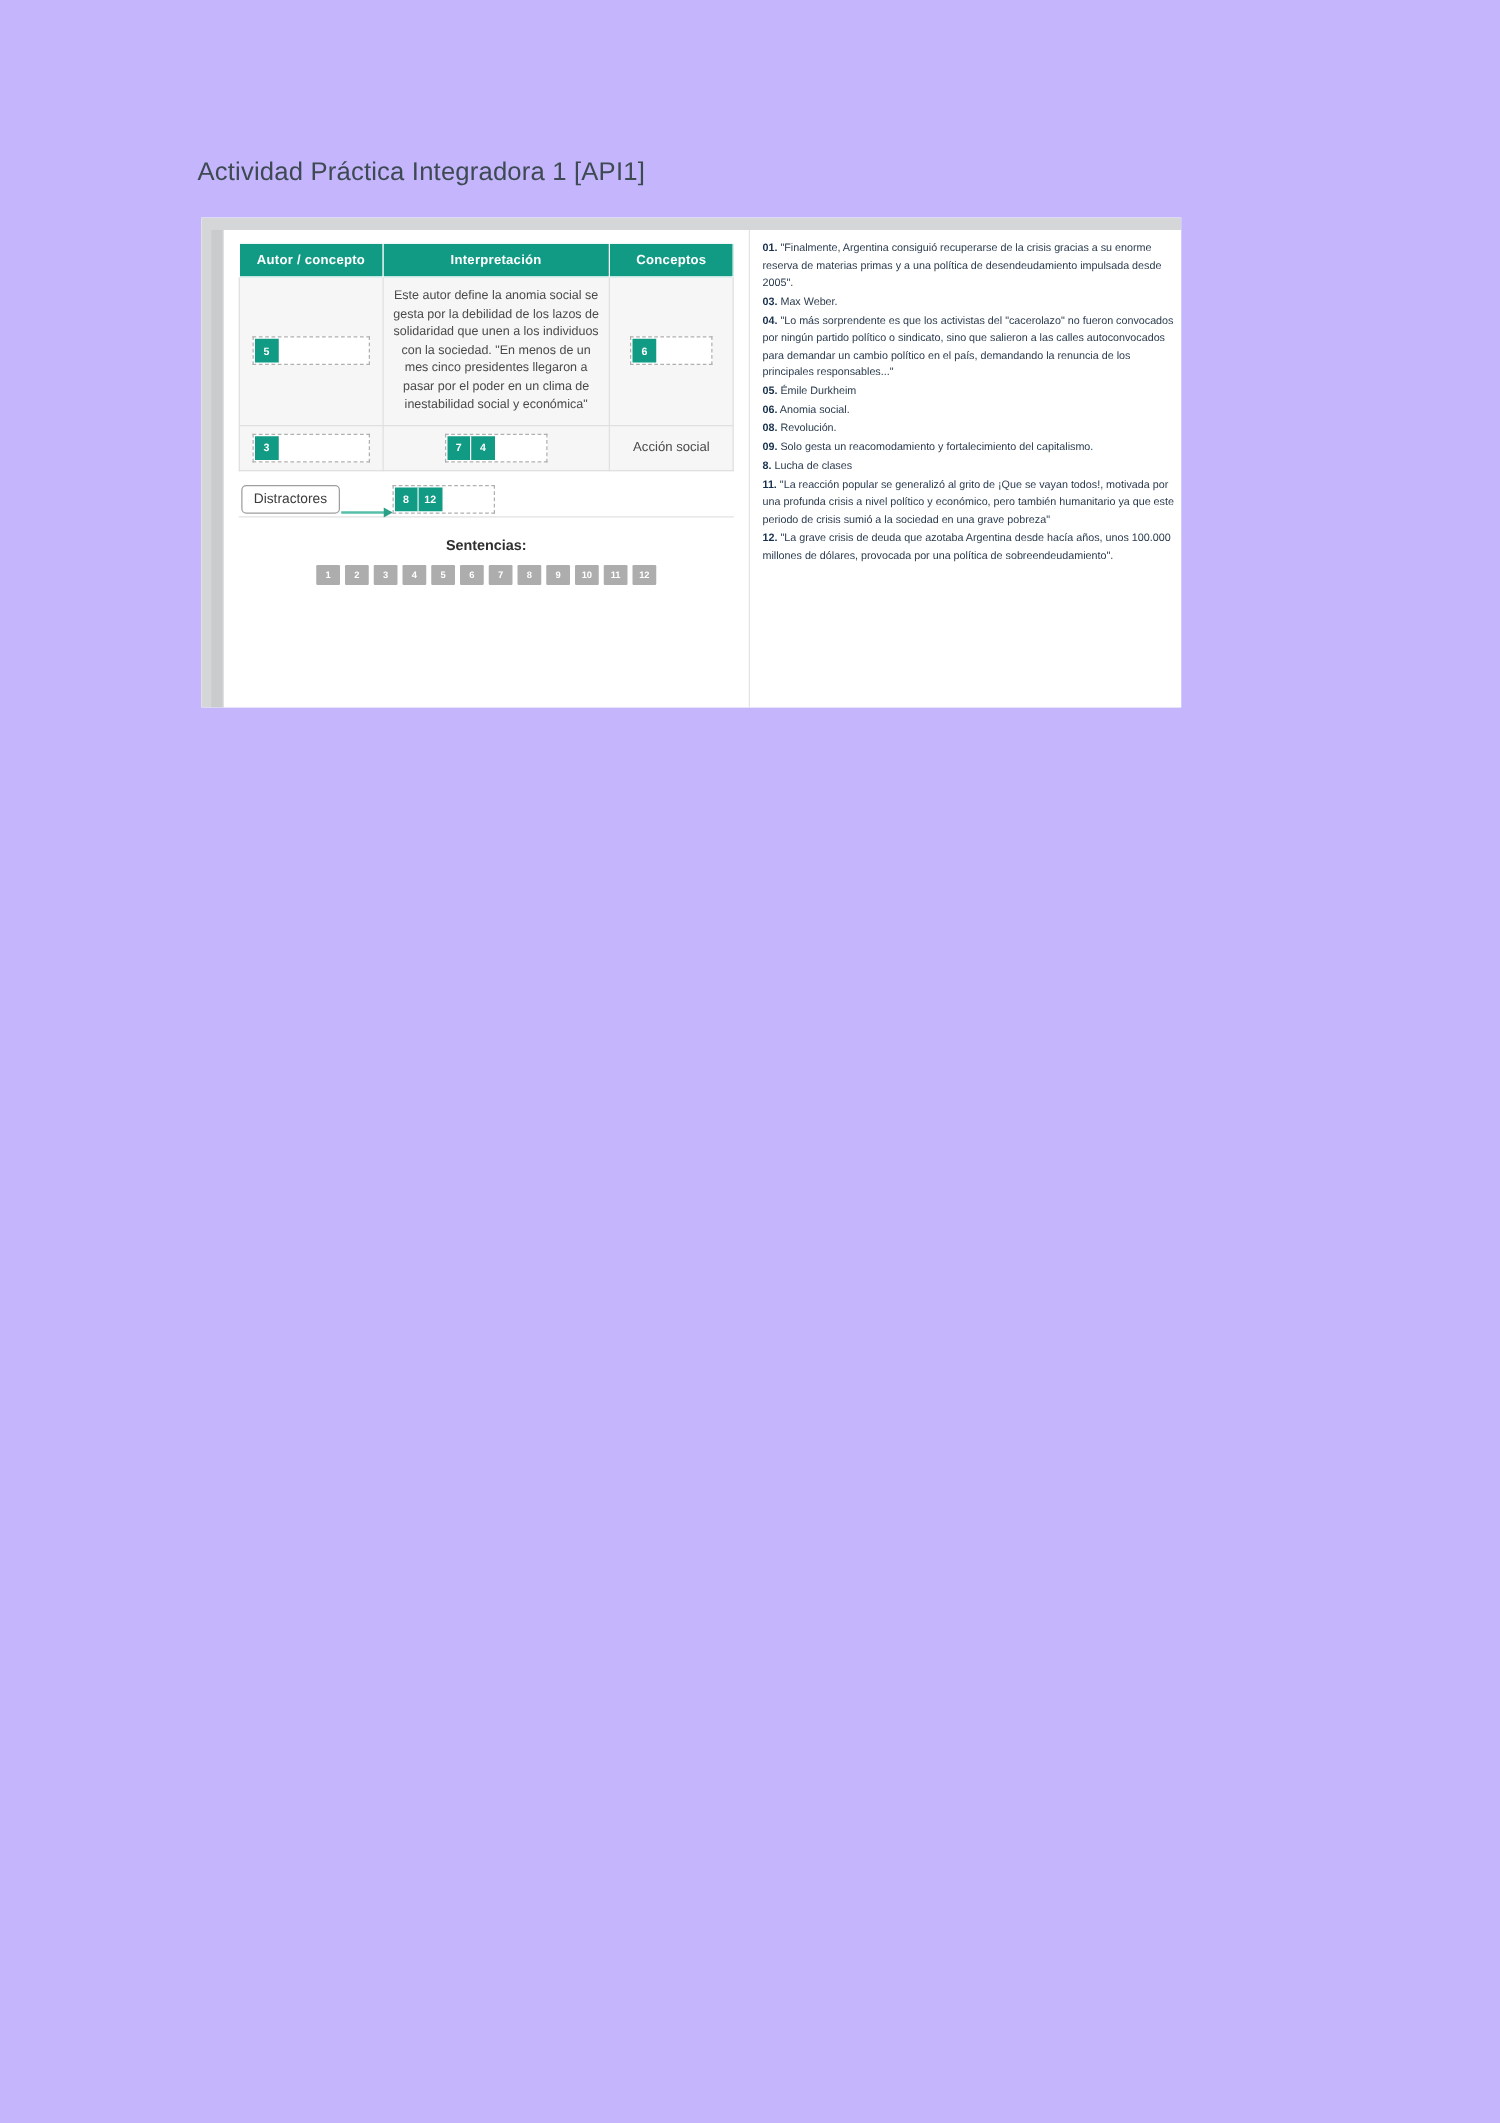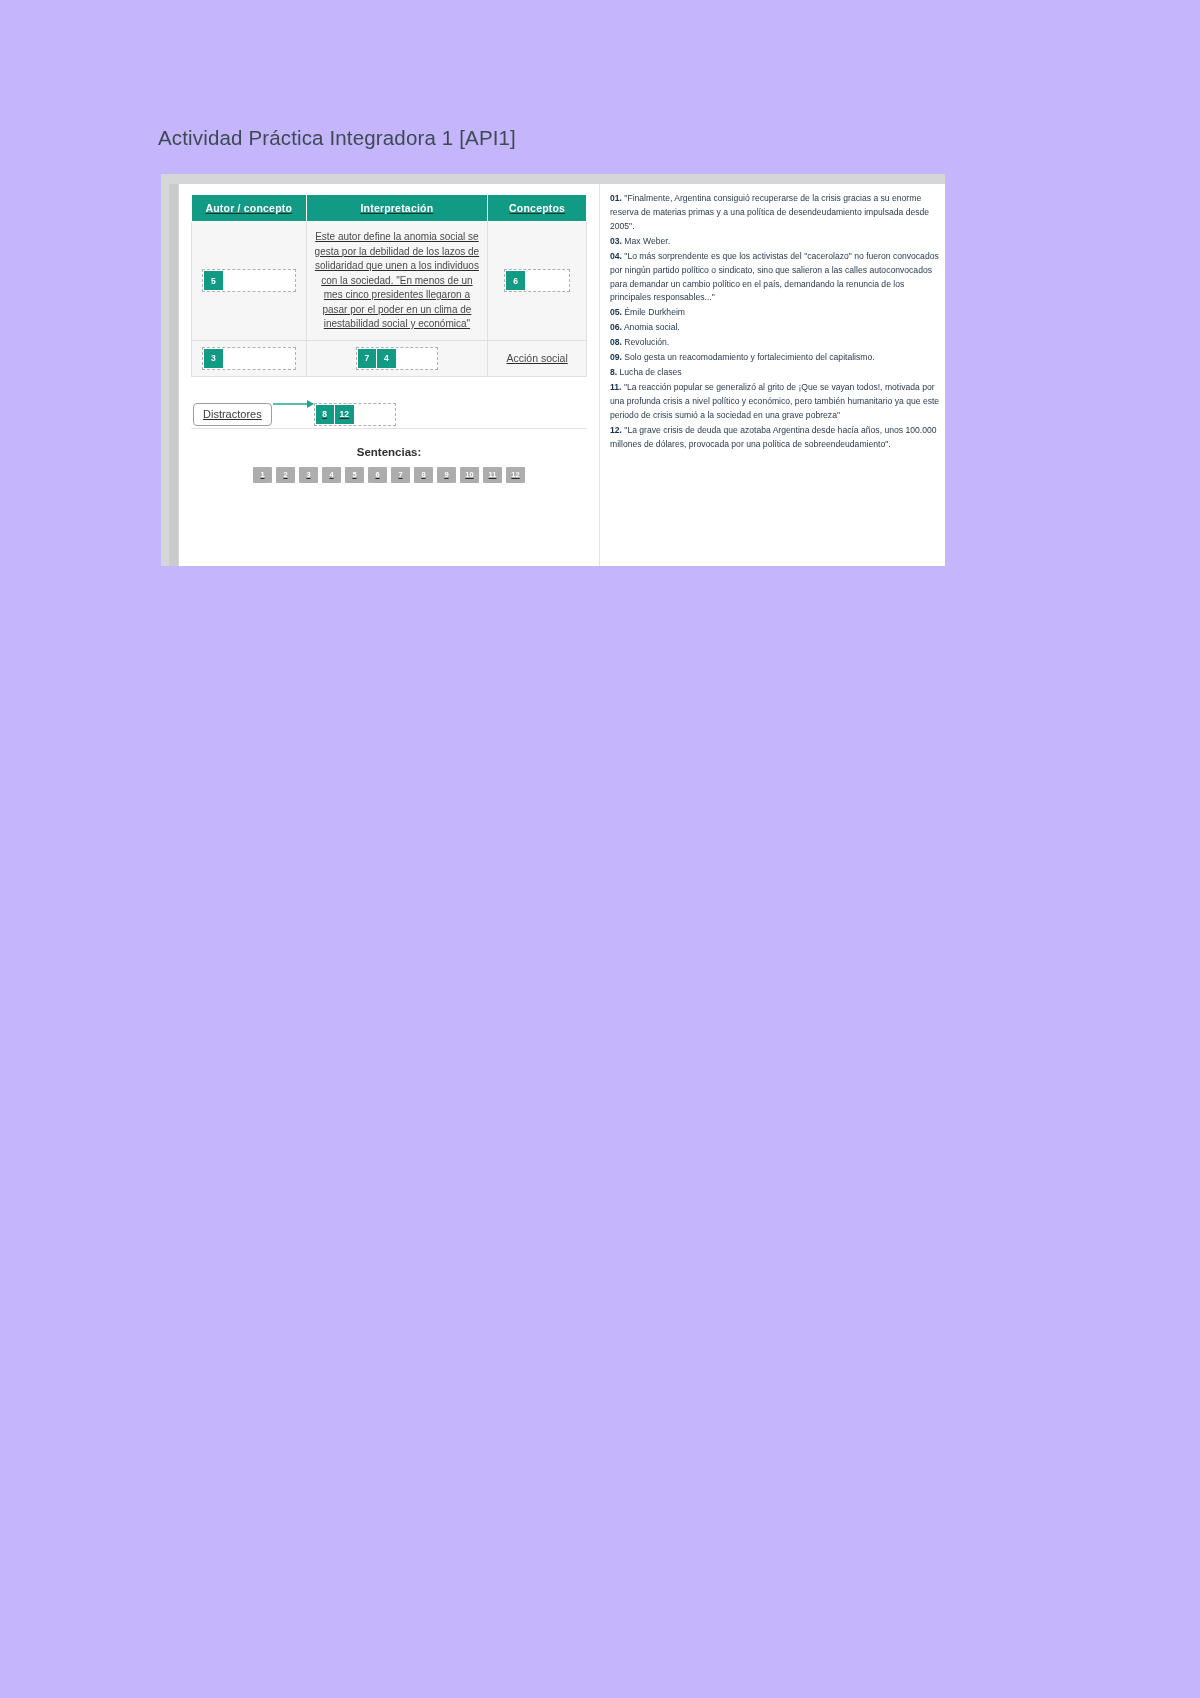--- a/index.html
+++ b/index.html
@@ -80,21 +80,20 @@
     bottom: 0;
     display: flex;
     align-items: flex-start;
   }
 
   .pane-left {
     width: 420px;
     flex: 0 0 420px;
     padding: 10px 12px 0 12px;
     box-sizing: border-box;
-    text-decoration: underline;
   }
 
   .pane-right {
     flex: 1 1 auto;
     padding: 8px 0 0 10px;
     box-sizing: border-box;
     border-left: 1px solid #e3e3e3;
     align-self: stretch;
   }
 
@@ -173,22 +172,22 @@
     font-weight: 700;
     border-right: 1px solid #ffffff;
     box-sizing: border-box;
     line-height: 1;
   }
   .chip:last-child { border-right: none; }
 
   
   .distract-row {
     display: flex;
-    align-items: flex-start;
-    margin-top: 26px;
+    align-items: flex-end;
+    margin-top: 11px;
     padding-left: 2px;
   }
   .distract-btn {
     border: 1px solid #9e9e9e;
     border-radius: 4px;
     background: #ffffff;
     color: #3b3b3b;
     font-size: 11px;
     padding: 5px 9px;
     line-height: 1;

